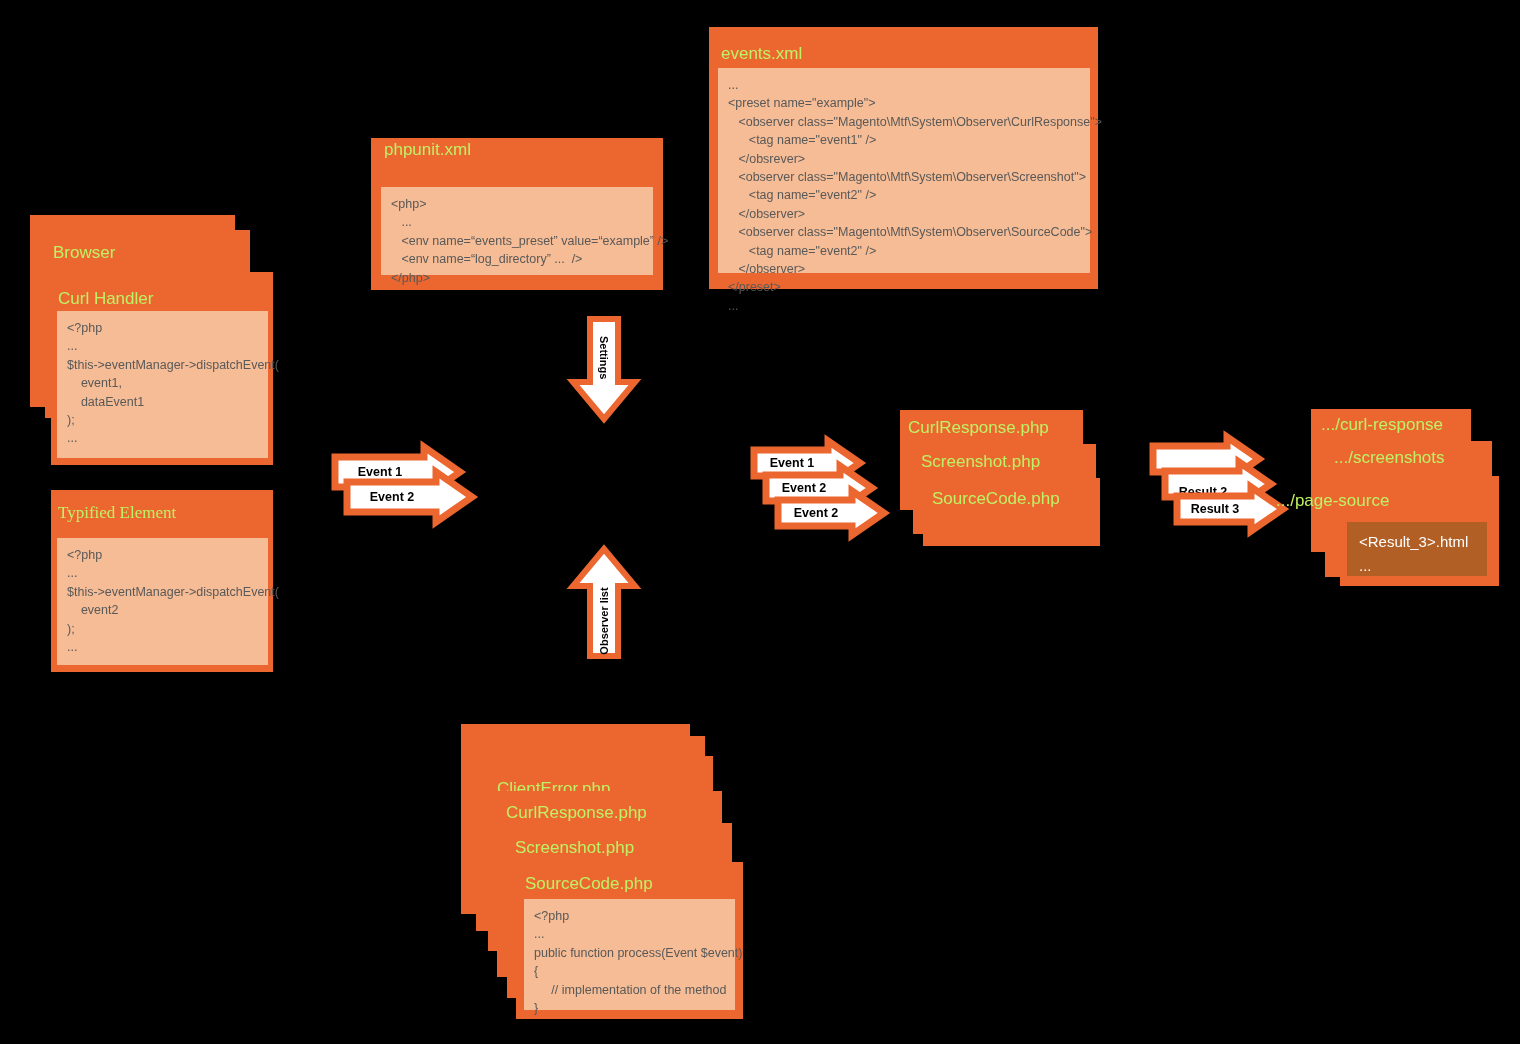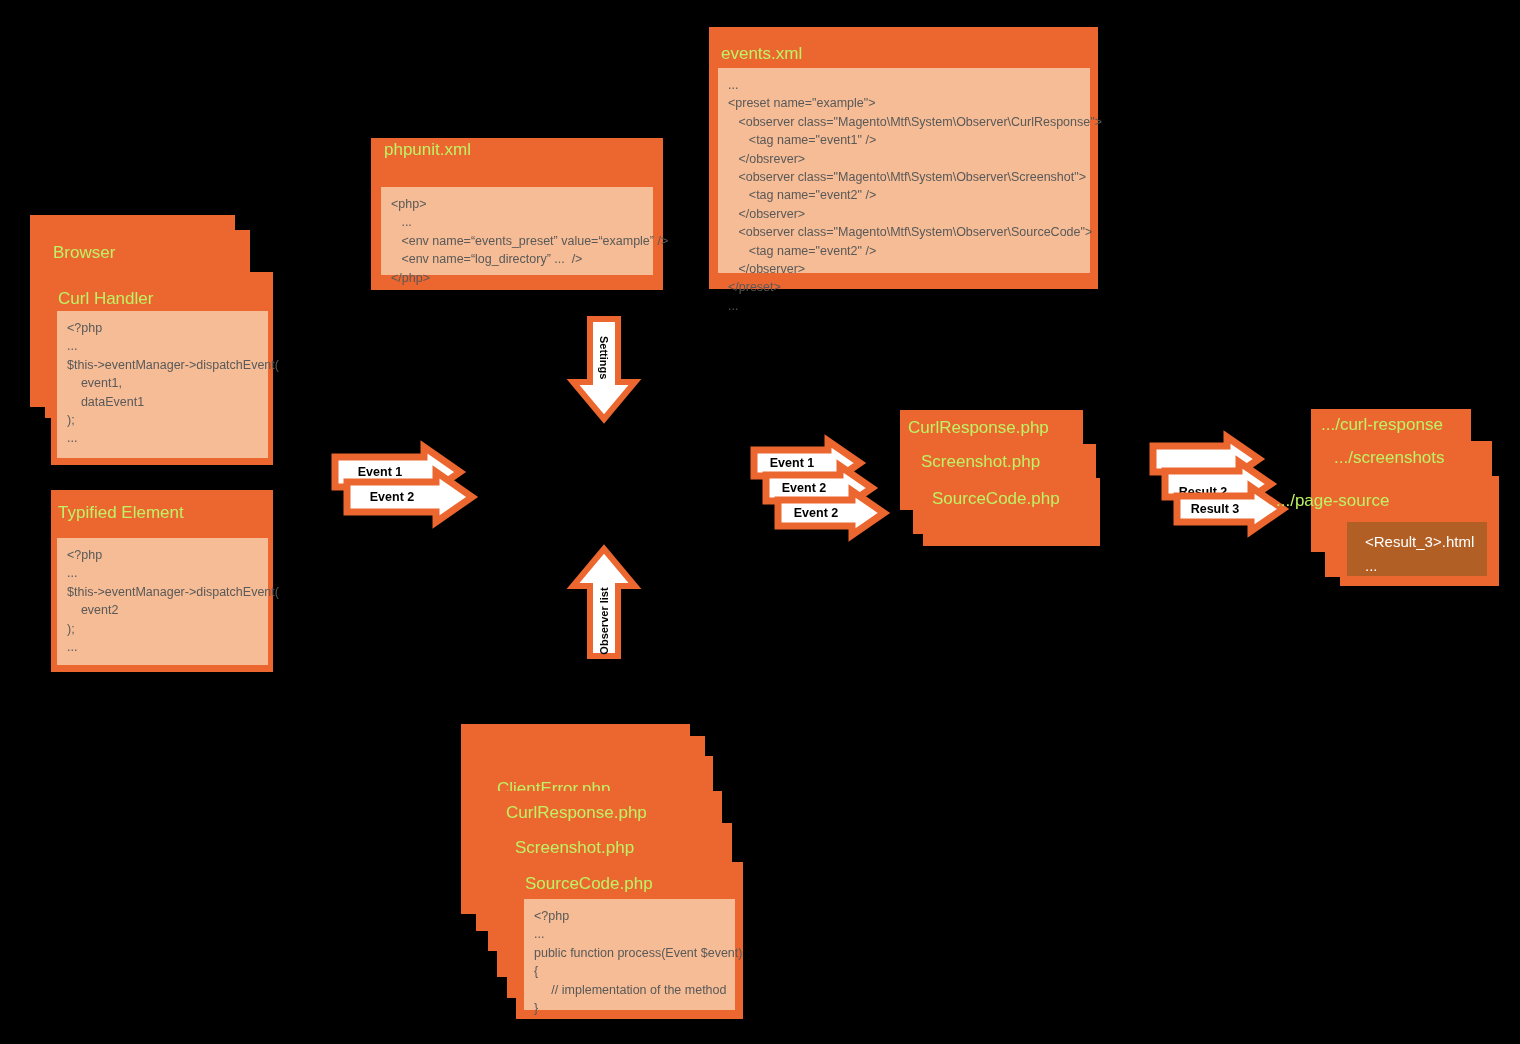--- a/index.html
+++ b/index.html
@@ -16,21 +16,21 @@
     white-space:nowrap;
   }
   .code{
     position:absolute;background:#F5BC95;color:#595959;
     font-size:12.5px;line-height:18.4px;box-sizing:border-box;
     padding:8px 10px;white-space:pre;
   }
   .brown{
     position:absolute;background:#B15F25;color:#ffffff;
     font-size:15px;line-height:24px;box-sizing:border-box;
-    padding:8px 18px;white-space:pre;
+    padding:8px 12px;white-space:pre;
   }
 
   
   #event-manager{
     position:absolute;background:#EC6730;display:flex;
     align-items:center;justify-content:center;
     color:#fff;font-size:17px;
   }
 
   
@@ -84,21 +84,21 @@
   <div class="box-title" style="left:58px;top:289px;">Curl Handler</div>
   <div class="code" style="left:57px;top:311px;width:211px;height:147px;">&lt;?php
 ...
 $this-&gt;eventManager-&gt;dispatchEvent(
     event1,
     dataEvent1
 );
 ...</div>
 
   <div class="box" style="left:51px;top:490px;width:222px;height:182px;"></div>
-  <div class="box-title" style="left:58px;top:503px;">Typified Element</div>
+  <div class="box-title" style="left:58px;top:503px;font-family:Liberation Serif, serif;">Typified Element</div>
   <div class="code" style="left:57px;top:538px;width:211px;height:127px;">&lt;?php
 ...
 $this-&gt;eventManager-&gt;dispatchEvent(
     event2
 );
 ...</div>
 
   <div class="arrow" style="left:569px;top:316px;width:70px;height:107px;">
     <svg width="70" height="107" viewBox="0 0 70 107">
       <polygon points="21,3 49,3 49,66 66,66 35,103 4,66 21,66" fill="#FFFFFF" stroke="#EC6730" stroke-width="6" stroke-linejoin="miter"></polygon>

